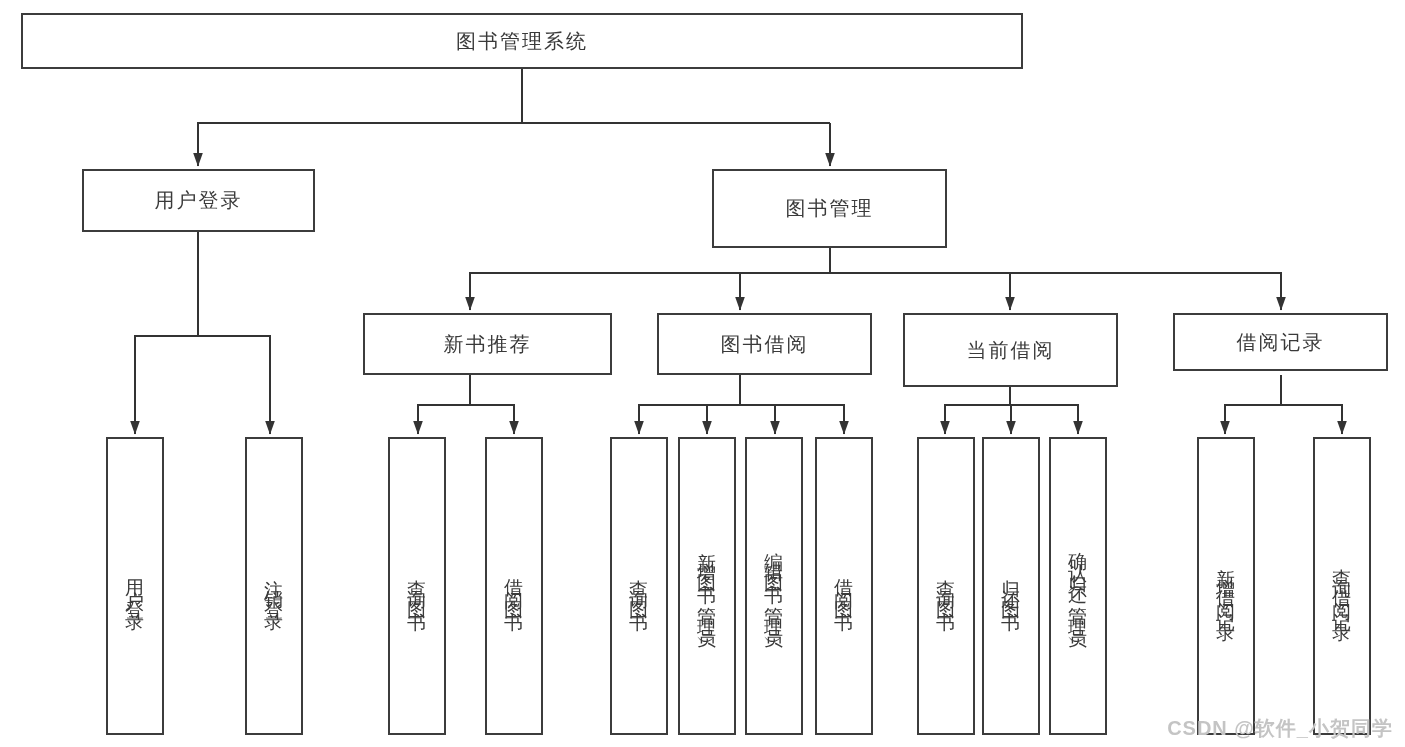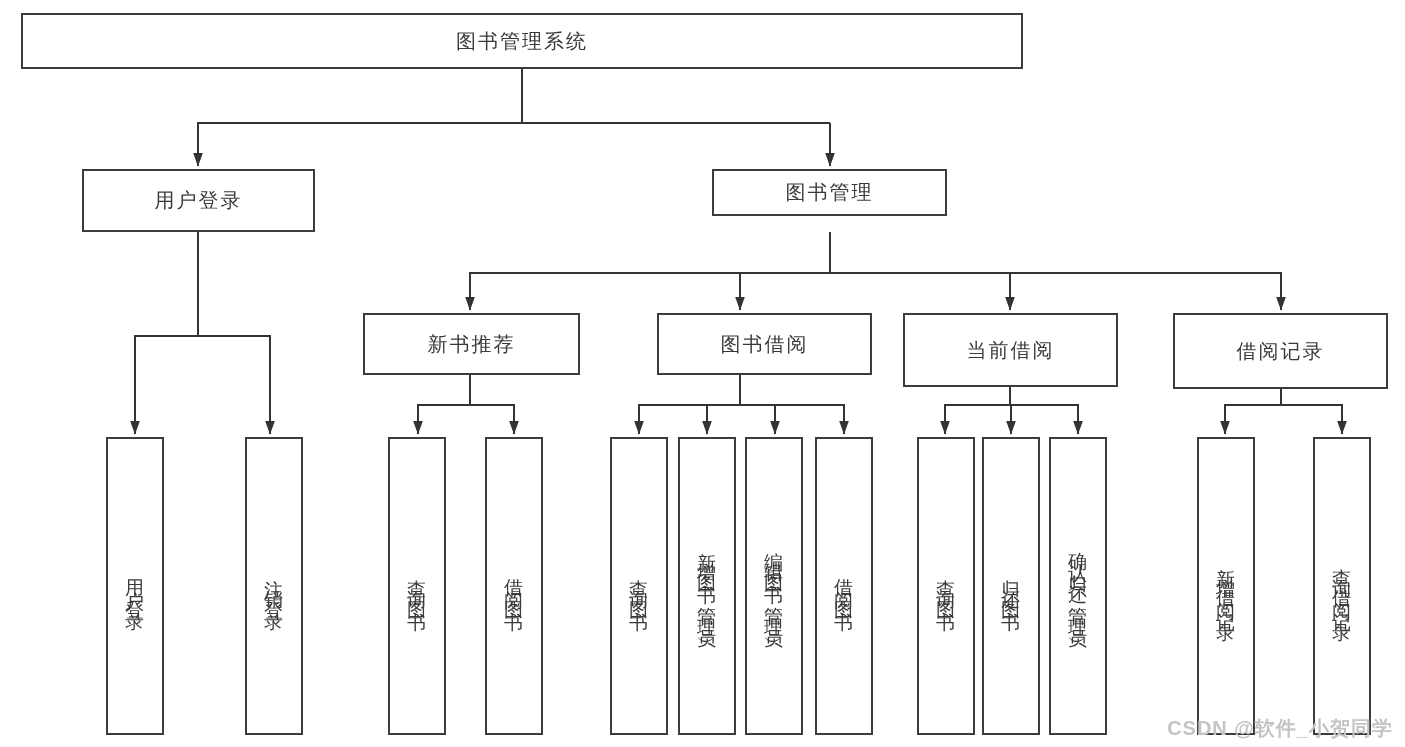--- a/index.html
+++ b/index.html
@@ -103,34 +103,34 @@
     </g>
   </svg>
 
   <div class="box hbox root">
     <span>图书管理系统</span>
   </div>
 
   <div class="box hbox" style="left:82px;top:169px;width:233px;height:63px">
     <span>用户登录</span>
   </div>
-  <div class="box hbox" style="left:712px;top:169px;width:235px;height:47px">
+  <div class="box hbox" style="left:712px;top:169px;width:235px;height:79px">
     <span>图书管理</span>
   </div>
 
-  <div class="box hbox" style="left:363px;top:313px;width:217px;height:62px">
+  <div class="box hbox" style="left:363px;top:313px;width:249px;height:62px">
     <span>新书推荐</span>
   </div>
   <div class="box hbox" style="left:657px;top:313px;width:215px;height:62px">
     <span>图书借阅</span>
   </div>
   <div class="box hbox" style="left:903px;top:313px;width:215px;height:74px">
     <span>当前借阅</span>
   </div>
-  <div class="box hbox" style="left:1173px;top:313px;width:215px;height:76px">
+  <div class="box hbox" style="left:1173px;top:313px;width:215px;height:58px">
     <span>借阅记录</span>
   </div>
 
   <div class="box leaf" style="left:106px">
     <span class="vtext">用户登录</span>
   </div>
   <div class="box leaf" style="left:245px">
     <span class="vtext">注销登录</span>
   </div>
 

